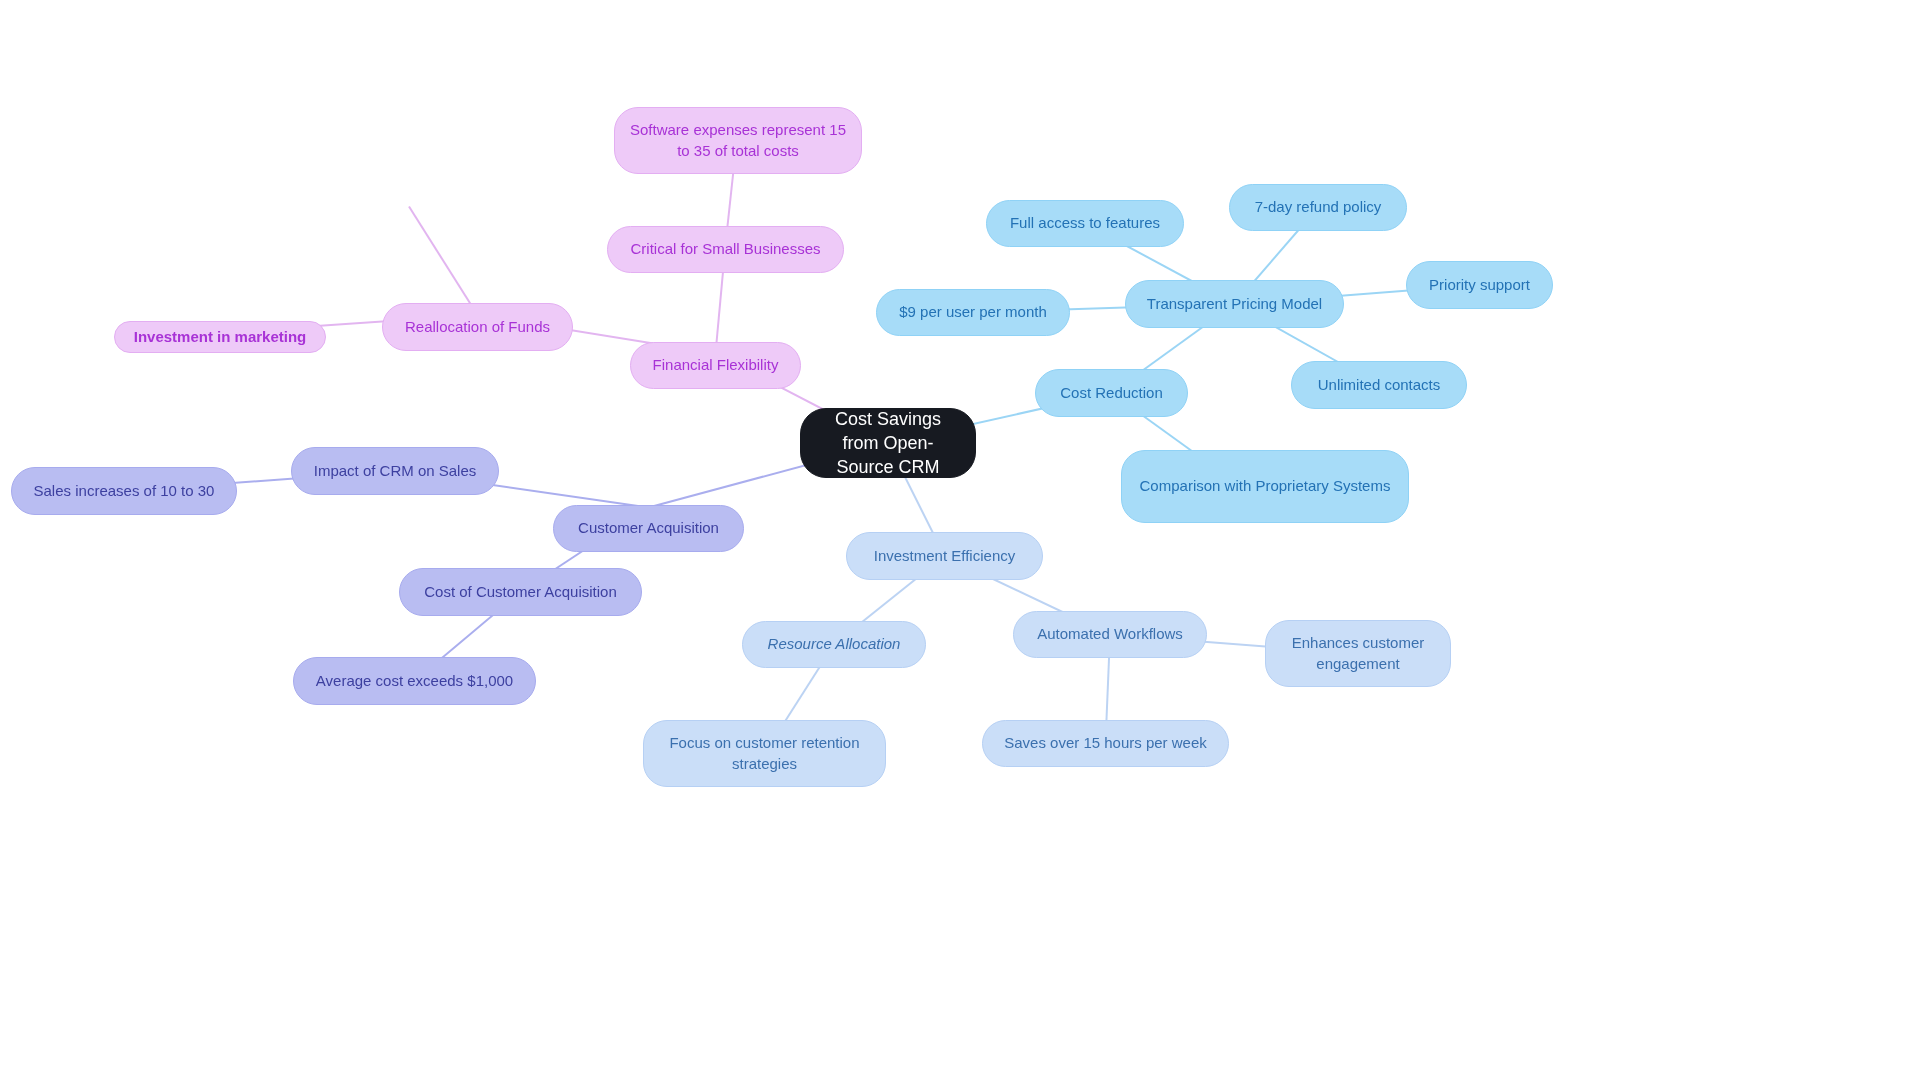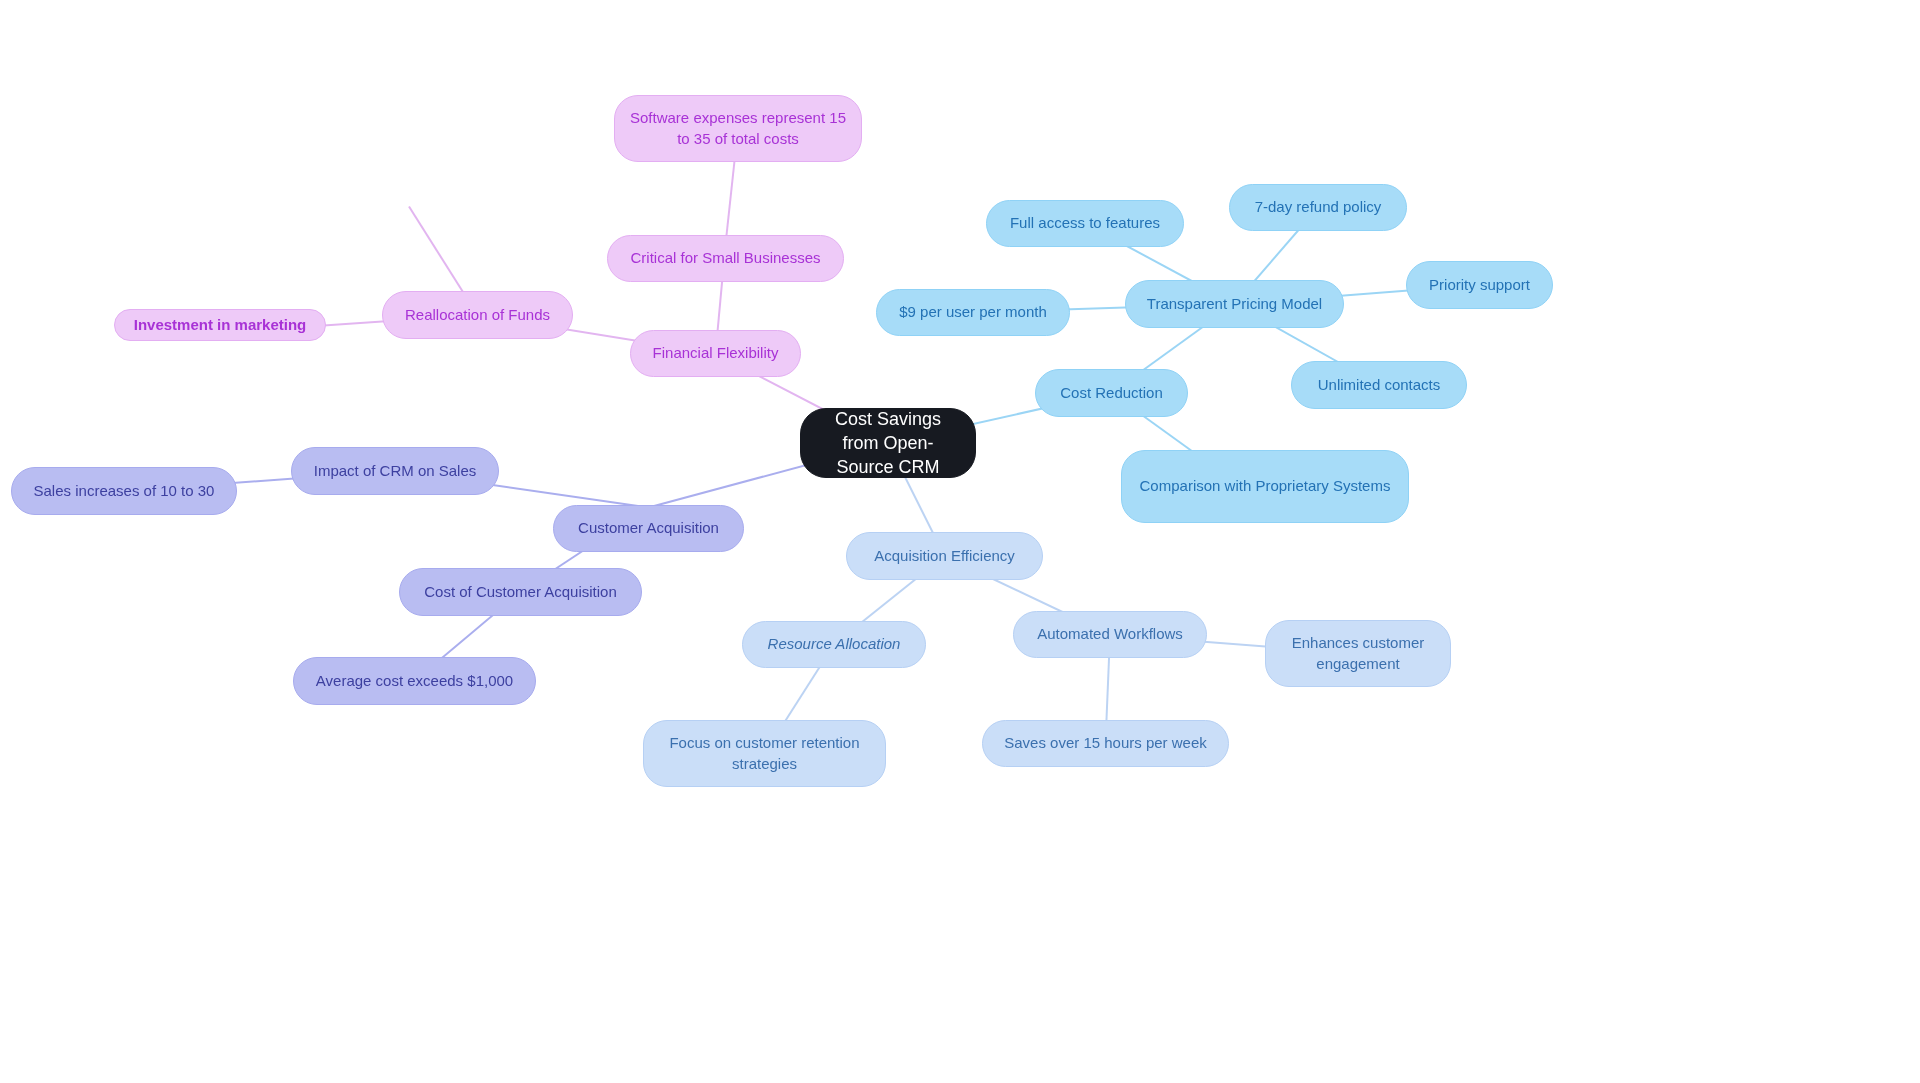--- a/index.html
+++ b/index.html
@@ -36,20 +36,21 @@
     color: var(--center-text, #ffffff);
     border: 1px solid var(--center-bg, #171a21);
     font-size: 18px;
     border-radius: 26px;
     z-index: 3;
   }
   .node.purple {
     background: var(--purple-bg, #eecaf8);
     border: 1px solid var(--purple-border, #e3aef2);
     color: var(--purple-text, #a832d6);
+    margin-top: 12px;
   }
   .node.blue {
     background: var(--blue-bg, #a7dcf8);
     border: 1px solid var(--blue-border, #8fd2f6);
     color: var(--blue-text, #2372b5);
   }
   .node.periwinkle {
     background: var(--periwinkle-bg, #b9bdf2);
     border: 1px solid var(--periwinkle-border, #a7abee);
     color: var(--periwinkle-text, #3d40a0);
@@ -91,21 +92,21 @@
       <line x1="1110" y1="634.5" x2="1358" y2="653.5" stroke="#bcd3f3" stroke-width="2"></line>
       <line x1="1110" y1="634.5" x2="1105.5" y2="743.5" stroke="#bcd3f3" stroke-width="2"></line>
     </svg>
 
 <div class="node center" style="left: 800px; top: 408px; width: 176px; height: 70px;">
       <span>Cost Savings from Open-Source CRM</span>
     </div>
     <div class="node purple" style="left: 630px; top: 330px; width: 171px; height: 47px;">
       <span>Financial Flexibility</span>
     </div>
-    <div class="node purple" style="left: 607px; top: 235px; width: 237px; height: 47px; text-align: center;">
+    <div class="node purple" style="left: 607px; top: 214px; width: 237px; height: 47px; text-align: center;">
       <span>Critical for Small Businesses</span>
     </div>
     <div class="node purple" style="left: 614px; top: 95px; width: 248px; height: 67px;">
       <span>Software expenses represent 15 to 35 of total costs</span>
     </div>
     <div class="node purple" style="left: 382px; top: 291px; width: 191px; height: 48px;">
       <span>Reallocation of Funds</span>
     </div>
     <div class="node purple" style="left: 114px; top: 309px; width: 212px; height: 32px; font-weight: bold;">
       <span>Investment in marketing</span>
@@ -143,21 +144,21 @@
     <div class="node periwinkle" style="left: 11px; top: 467px; width: 226px; height: 48px;">
       <span>Sales increases of 10 to 30</span>
     </div>
     <div class="node periwinkle" style="left: 399px; top: 568px; width: 243px; height: 48px;">
       <span>Cost of Customer Acquisition</span>
     </div>
     <div class="node periwinkle" style="left: 293px; top: 657px; width: 243px; height: 48px;">
       <span>Average cost exceeds $1,000</span>
     </div>
     <div class="node lightblue" style="left: 846px; top: 532px; width: 197px; height: 48px;">
-      <span>Acquisition Efficiency</span>
+      <span>Investment Efficiency</span>
     </div>
     <div class="node lightblue" style="left: 742px; top: 621px; width: 184px; height: 47px; font-style: italic;">
       <span>Resource Allocation</span>
     </div>
     <div class="node lightblue" style="left: 643px; top: 720px; width: 243px; height: 67px;">
       <span>Focus on customer retention strategies</span>
     </div>
     <div class="node lightblue" style="left: 1013px; top: 611px; width: 194px; height: 47px;">
       <span>Automated Workflows</span>
     </div>

